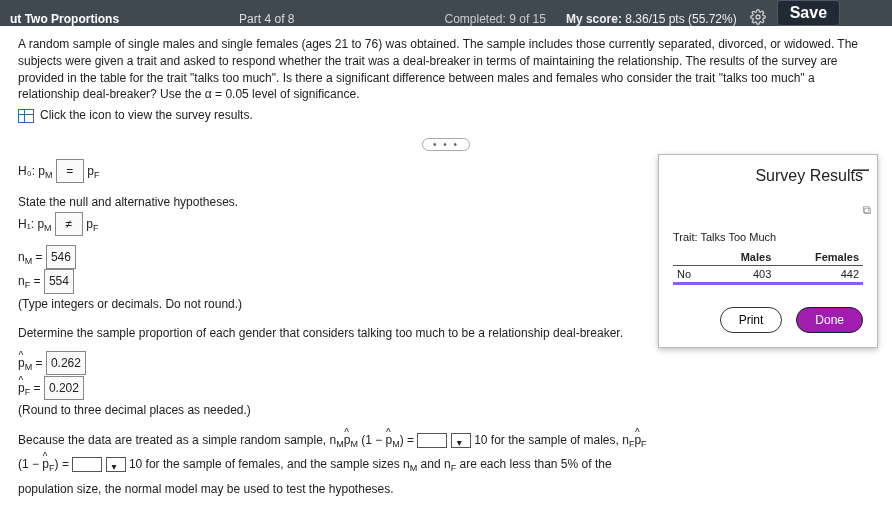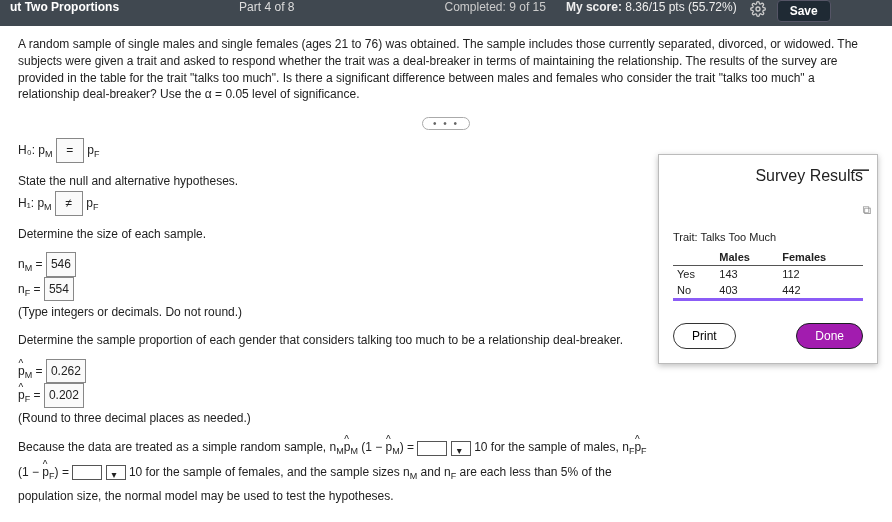--- a/index.html
+++ b/index.html
@@ -1,24 +1,24 @@
 <!DOCTYPE html>
 <html><head>
 <meta charset="utf-8">
 <style>
 * { box-sizing: border-box; margin: 0; padding: 0; }
 body { font-family: Arial, sans-serif; font-size: 12px; background: #e8e8e8; color: #222; width: 892px; height: 522px; overflow: hidden; position: relative; }
 
-.topbar { background: #404850; color: #fff; height: 26px; display: flex; align-items: flex-start; padding: 0 10px; font-size: 12px; }
+.topbar { background: #404850; color: #fff; height: 26px; display: flex; align-items: flex-end; padding: 0 10px; font-size: 12px; }
 .topbar .title-stub { font-weight: bold; margin-right: 120px; }
 .topbar .part { margin-right: 150px; color: #ddd; }
 .topbar .completed { margin-right: 20px; color: #ccc; }
 .topbar .score { color: #eee; margin-right: 12px; }
 .topbar .gear { width: 18px; height: 18px; margin-right: 10px; display:flex; align-items:center; justify-content:center; color:#ddd; }
-.topbar .save-btn { background: #1f2a34; border: 1px solid #556; color: #fff; padding: 3px 12px; border-radius: 4px; font-weight: bold; font-size:12px; }
+.topbar .save-btn { background: #1f2a34; border: 1px solid #556; color: #fff; padding: 3px 12px; border-radius: 4px; font-weight: bold; font-size:16px; }
 
 .content { padding: 10px 18px; background: #fff; min-height: 496px; position: relative; }
 
 .intro { font-size: 12px; line-height: 1.4; }
 .clickrow { margin-top: 4px; display: flex; align-items: center; gap: 6px; }
 .table-icon { width: 16px; height: 14px; border: 1.5px solid #2b6cb0; display: inline-block; position: relative; }
 .table-icon:before, .table-icon:after { content:""; position:absolute; background:#2b6cb0; }
 .table-icon:before { top:4px; left:0; right:0; height:1px; }
 .table-icon:after { top:0; bottom:0; left:5px; width:1px; }
 
@@ -36,25 +36,25 @@
 
 .hat { position: relative; display:inline-block; }
 .hat:before { content:"^"; position:absolute; top:-0.6em; left:0.05em; font-size:10px; }
 
 .panel { position: absolute; top: 128px; right: 14px; width: 220px; background: #fff; border: 1px solid #bbb; box-shadow: 0 2px 6px rgba(0,0,0,0.25); padding: 12px 14px 14px; }
 .panel h3 { font-size: 16px; font-weight: normal; margin-bottom: 14px; text-align: right; }
 .panel .minus { position:absolute; top:6px; right:8px; font-weight:bold; font-size:16px; color:#333; }
 .panel .copyic { position:absolute; top:48px; right:6px; font-size:12px; color:#888; }
 .traitlbl { font-size: 11px; margin-bottom: 6px; margin-top: 46px; }
 .ptab { width: 100%; font-size: 11px; border-collapse: collapse; }
-.ptab th, .ptab td { padding: 2px 4px; text-align: left; }
+.ptab th, .ptab td { padding: 2px 4px; text-align: right; }
 .ptab th:first-child, .ptab td:first-child { text-align: left; }
 .ptab th { font-weight: bold; border-bottom: 1px solid #555; }
 .ptab .lastrow td { border-bottom: 3px solid #8b5cf6; }
-.panel-btns { display:flex; justify-content:space-between; gap:14px; margin-top:22px; }
+.panel-btns { display:flex; justify-content:flex-end; gap:14px; margin-top:22px; }
 .btn { padding: 5px 18px; border-radius: 16px; font-size:12px; }
 .btn-print { border:1.5px solid #333; background:#fff; }
 .btn-done { background:#a21caf; color:#fff; border:1.5px solid #1a1d21; }
 
 .cursor { position:absolute; left: 546px; top: 494px; font-size:14px; transform: rotate(-20deg); }
 </style>
 </head>
 <body>
 
 <div class="topbar">
@@ -74,41 +74,44 @@
         <path d="M19.4 15a1.7 1.7 0 0 0 .3 1.8l.1.1a2 2 0 1 1-2.8 2.8l-.1-.1a1.7 1.7 0 0 0-1.8-.3 1.7 1.7 0 0 0-1 1.5V21a2 2 0 1 1-4 0v-.1a1.7 1.7 0 0 0-1-1.5 1.7 1.7 0 0 0-1.8.3l-.1.1a2 2 0 1 1-2.8-2.8l.1-.1a1.7 1.7 0 0 0 .3-1.8 1.7 1.7 0 0 0-1.5-1H3a2 2 0 1 1 0-4h.1a1.7 1.7 0 0 0 1.5-1 1.7 1.7 0 0 0-.3-1.8l-.1-.1a2 2 0 1 1 2.8-2.8l.1.1a1.7 1.7 0 0 0 1.8.3 1.7 1.7 0 0 0 1-1.5V3a2 2 0 1 1 4 0v.1a1.7 1.7 0 0 0 1 1.5 1.7 1.7 0 0 0 1.8-.3l.1-.1a2 2 0 1 1 2.8 2.8l-.1.1a1.7 1.7 0 0 0-.3 1.8 1.7 1.7 0 0 0 1.5 1H21a2 2 0 1 1 0 4h-.1a1.7 1.7 0 0 0-1.5 1z"></path>
       </svg>
   </span>
   <button class="save-btn">Save</button>
 </div>
 
 <div class="content">
 
   <div class="intro">
     <div>A random sample of single males and single females (ages 21 to 76) was obtained. The sample includes those currently separated, divorced, or widowed. The subjects were given a trait and asked to respond whether the trait was a deal-breaker in terms of maintaining the relationship. The results of the survey are provided in the table for the trait "talks too much". Is there a significant difference between males and females who consider the trait "talks too much" a relationship deal-breaker? Use the α = 0.05 level of significance.</div>
+    <div class="clickrow">
+      <span class="table-icon"></span>
+      <span>Click the icon to view the survey results.</span>
+    </div>
   </div>
 
   <div class="dots-divider">
     <span class="dots-pill">• • •</span>
   </div>
 
   <div class="work">
     <div class="gap">
       <span>H₀: p</span><span class="sub">M</span>
       <span class="boxedval">=</span>
       <span>p</span><span class="sub">F</span>
     </div>
 
     <div class="gap">State the null and alternative hypotheses.</div>
     <div>
       <span>H₁: p</span><span class="sub">M</span>
       <span class="boxedval">≠</span>
       <span>p</span><span class="sub">F</span>
     </div>
 
-    <div class="gap">Determine the size of each sample.</div>
 
     <div class="gap">
       <span>n</span><span class="sub">M</span><span> = </span>
       <span class="boxedval">546</span>
     </div>
     <div>
       <span>n</span><span class="sub">F</span><span> = </span>
       <span class="boxedval">554</span>
     </div>
     <div>(Type integers or decimals. Do not round.)</div>
@@ -136,25 +139,20 @@
     <span class="copyic">⧉</span>
     <h3>Survey Results</h3>
     <div class="traitlbl">Trait: Talks Too Much</div>
     <table class="ptab">
       <tbody>
           <tr>
         <th></th>
         <th>Males</th>
         <th>Females</th>
       </tr>
-      <tr>
-        <td>Yes</td>
-        <td>143</td>
-        <td>112</td>
-      </tr>
       <tr class="lastrow">
         <td>No</td>
         <td>403</td>
         <td>442</td>
       </tr>
     </tbody>
       </table>
     <div class="panel-btns">
       <button class="btn btn-print">Print</button>
       <button class="btn btn-done">Done</button>

